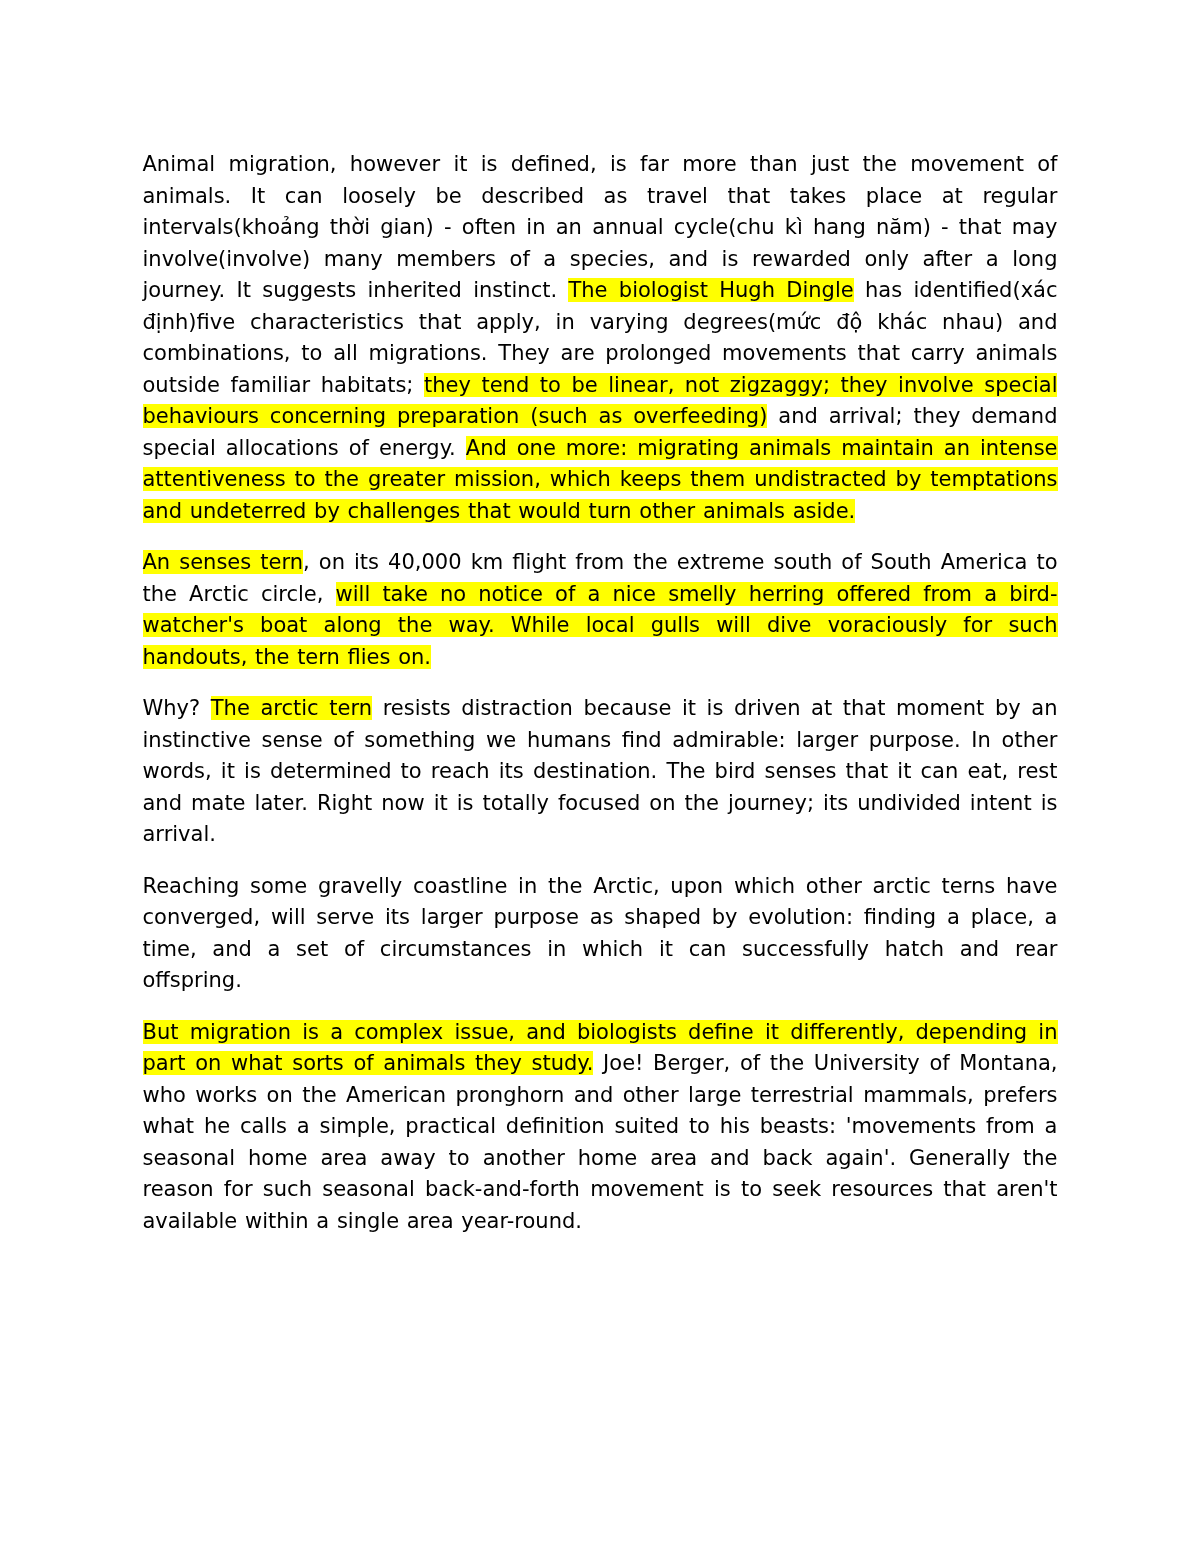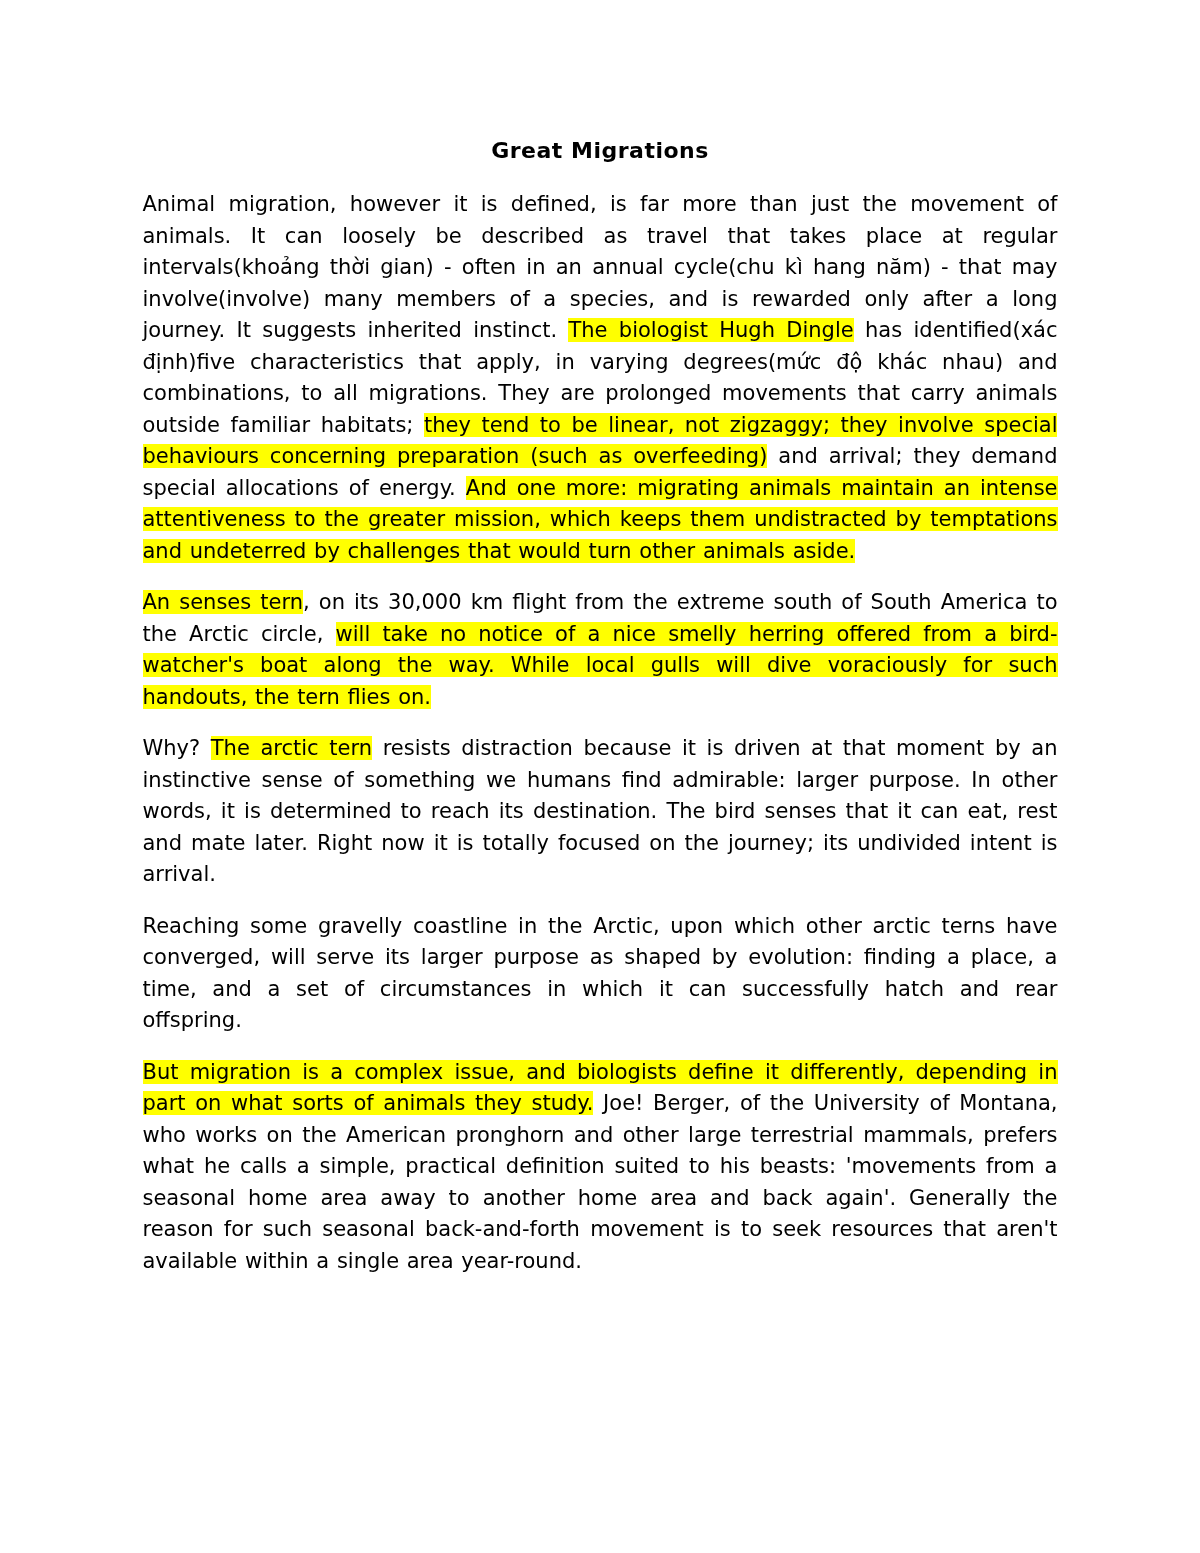--- a/index.html
+++ b/index.html
@@ -33,21 +33,20 @@
     word-spacing: 1px;
   }
   .para span.hl {
     background-color: var(--hl, #ffff00);
   }
 </style>
 </head>
 <body>
 
 <div class="page">
-  <h1 class="doc-title">Great Migrations</h1>
   <div>
       <p class="para"><span>Animal migration, however it is defined, is far more than just the movement of animals. It can loosely be described as travel that takes place at regular intervals(khoảng thời gian) - often in an annual cycle(chu kì hang năm) - that may involve(involve) many members of a species, and is rewarded only after a long journey. It suggests inherited instinct. </span><span class="hl">The biologist Hugh Dingle</span><span> has identified(xác định)five characteristics that apply, in varying degrees(mức độ khác nhau) and combinations, to all migrations. They are prolonged movements that carry animals outside familiar habitats; </span><span class="hl">they tend to be linear, not zigzaggy; they involve special behaviours concerning preparation (such as overfeeding)</span><span> and arrival; they demand special allocations of energy. </span><span class="hl">And one more: migrating animals maintain an intense attentiveness to the greater mission, which keeps them undistracted by temptations and undeterred by challenges that would turn other animals aside.</span></p>
-      <p class="para"><span class="hl">An senses tern</span><span>, on its 30,000 km flight from the extreme south of South America to the Arctic circle, </span><span class="hl">will take no notice of a nice smelly herring offered from a bird-watcher's boat along the way. While local gulls will dive voraciously for such handouts, the tern flies on.</span></p>
+      <p class="para"><span class="hl">An senses tern</span><span>, on its 40,000 km flight from the extreme south of South America to the Arctic circle, </span><span class="hl">will take no notice of a nice smelly herring offered from a bird-watcher's boat along the way. While local gulls will dive voraciously for such handouts, the tern flies on.</span></p>
       <p class="para"><span>Why? </span><span class="hl">The arctic tern</span><span> resists distraction because it is driven at that moment by an instinctive sense of something we humans find admirable: larger purpose. In other words, it is determined to reach its destination. The bird senses that it can eat, rest and mate later. Right now it is totally focused on the journey; its undivided intent is arrival.</span></p>
       <p class="para"><span>Reaching some gravelly coastline in the Arctic, upon which other arctic terns have converged, will serve its larger purpose as shaped by evolution: finding a place, a time, and a set of circumstances in which it can successfully hatch and rear offspring.</span></p>
       <p class="para"><span class="hl">But migration is a complex issue, and biologists define it differently, depending in part on what sorts of animals they study.</span><span> Joe! Berger, of the University of Montana, who works on the American pronghorn and other large terrestrial mammals, prefers what he calls a simple, practical definition suited to his beasts: 'movements from a seasonal home area away to another home area and back again'. Generally the reason for such seasonal back-and-forth movement is to seek resources that aren't available within a single area year-round.</span></p>
     </div>
 </div>
 
 </body></html>

